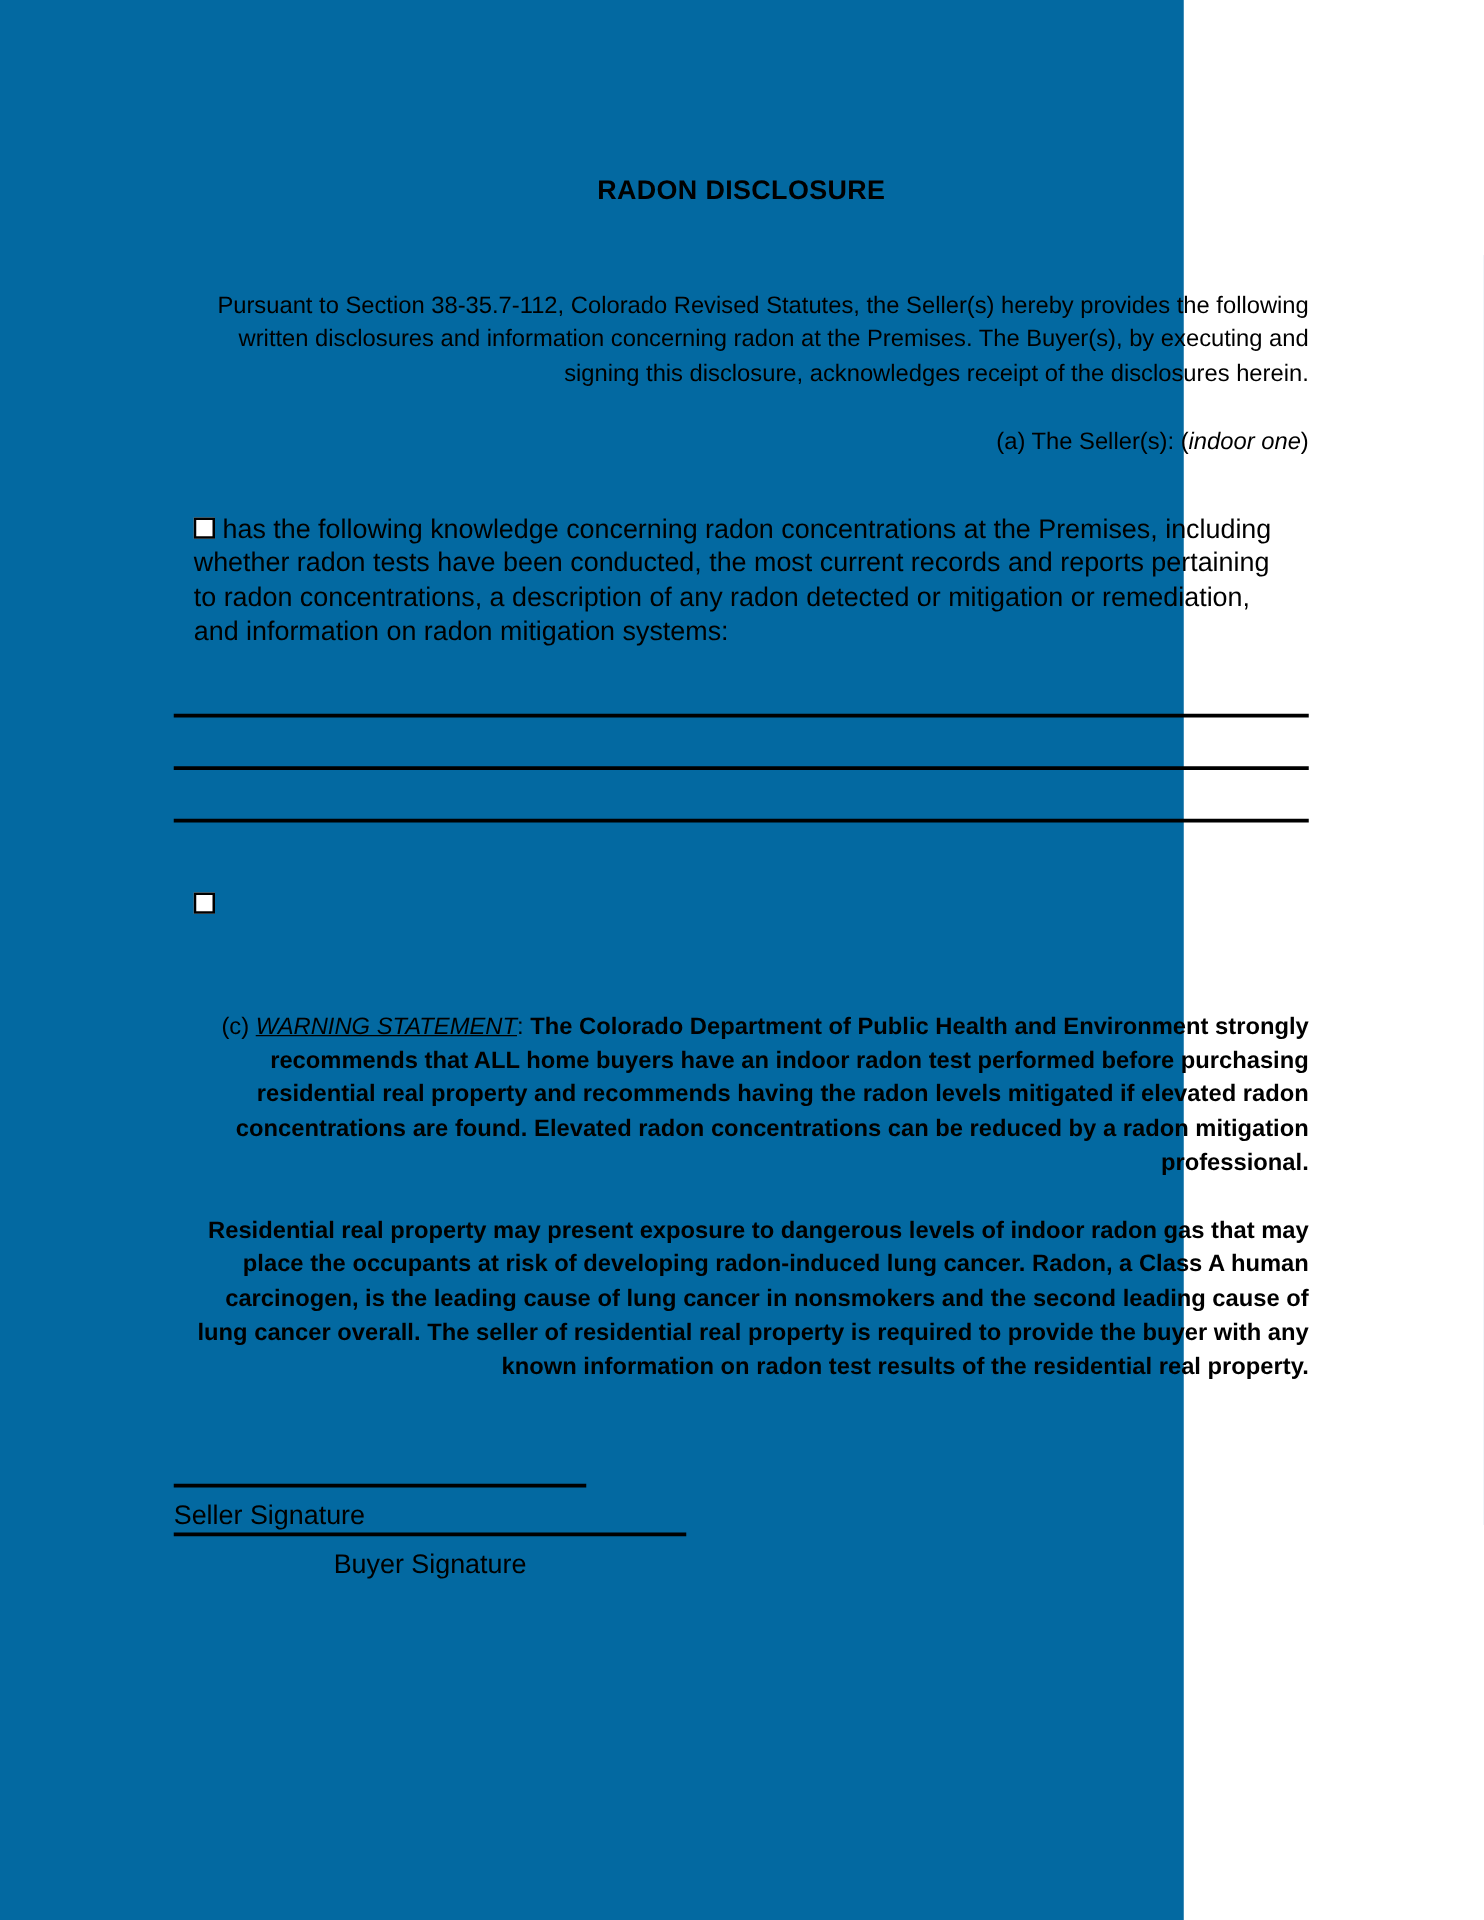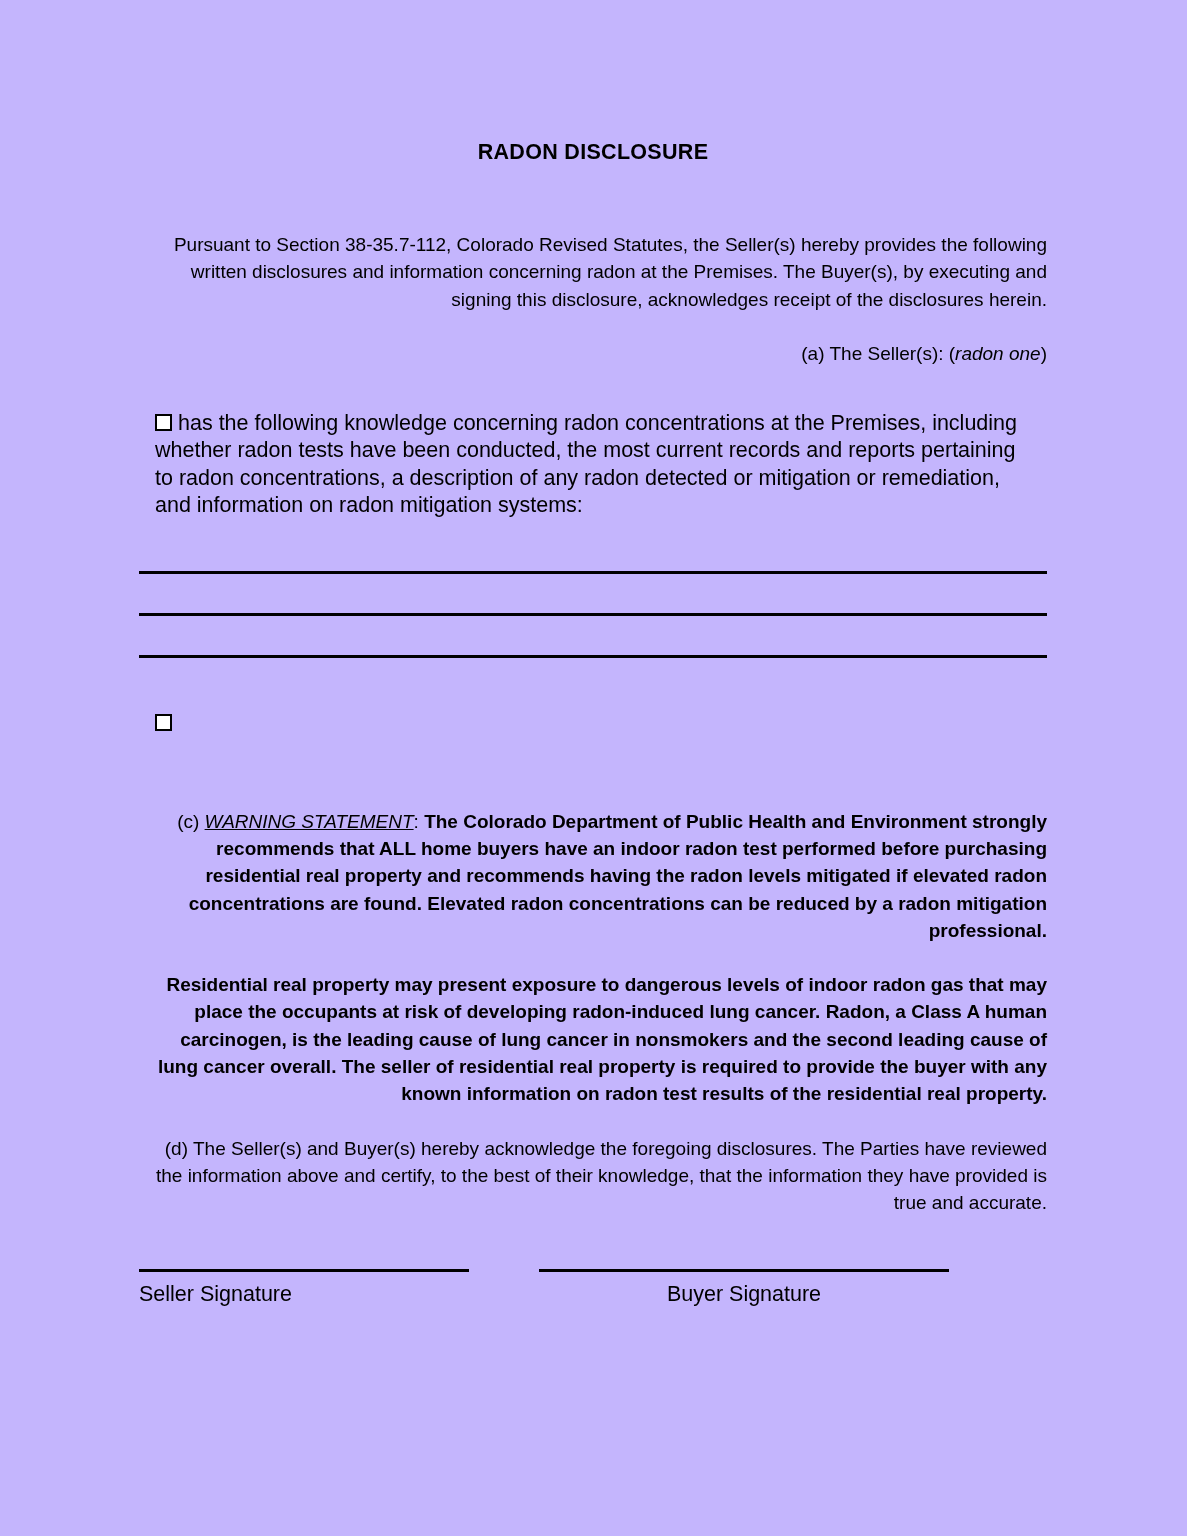--- a/index.html
+++ b/index.html
@@ -10,23 +10,23 @@
   }
   body {
     width: 1187px;
     height: 1536px;
     font-family: "Liberation Sans", sans-serif;
     color: #000000;
     -webkit-font-smoothing: none;
   }
   .page {
     position: relative;
-    width: 1187px;
+    width: 947px;
     height: 1536px;
-    background: #c4b5fd;
+    background: #0369a1;
     box-sizing: border-box;
   }
   .content {
     position: absolute;
     left: 139px;
     top: 139px;
     width: 908px;
   }
   .doc-title {
     text-align: center;
@@ -86,21 +86,21 @@
     width: 908px;
     height: 0;
     border-top: 3px solid #000000;
     margin: 0;
   }
   .fill-gap {
     height: 39px;
   }
   .sig-row {
     display: flex;
-    flex-direction: row;
+    flex-direction: column;
     align-items: flex-start;
   }
   .sig-block-seller {
     width: 330px;
     margin-right: 70px;
   }
   .sig-block-buyer {
     width: 410px;
     text-align: center;
   }
@@ -122,21 +122,21 @@
   <div class="content">
 
     <h1 class="doc-title">RADON DISCLOSURE</h1>
 
     <div class="spacer-title"></div>
 
     <p class="para">Pursuant to Section 38-35.7-112, Colorado Revised Statutes, the Seller(s) hereby provides the following written disclosures and information concerning radon at the Premises. The Buyer(s), by executing and signing this disclosure, acknowledges receipt of the disclosures herein.</p>
 
     <div class="spacer-para"></div>
 
-    <p class="para"><span>(a) The Seller(s): (</span><span class="ital">radon one</span><span>)</span></p>
+    <p class="para"><span>(a) The Seller(s): (</span><span class="ital">indoor one</span><span>)</span></p>
 
     <div class="spacer-para"></div>
 
     <p class="checkbox-para"><span class="checkbox"></span><span>has the following knowledge concerning radon concentrations at the Premises, including whether radon tests have been conducted, the most current records and reports pertaining to radon concentrations, a description of any radon detected or mitigation or remediation, and information on radon mitigation systems:</span></p>
 
     <div class="spacer-lines-top"></div>
 
     <div class="fill-line"></div>
     <div class="fill-gap"></div>
     <div class="fill-line"></div>
@@ -153,21 +153,20 @@
     <div class="spacer-para"></div>
 
     <p class="para"><span>(c) </span><span class="uline">WARNING STATEMENT</span><span>: </span><span class="bold">The Colorado Department of Public Health and Environment strongly recommends that ALL home buyers have an indoor radon test performed before purchasing residential real property and recommends having the radon levels mitigated if elevated radon concentrations are found. Elevated radon concentrations can be reduced by a radon mitigation professional.</span></p>
 
     <div class="spacer-para"></div>
 
     <p class="para bold">Residential real property may present exposure to dangerous levels of indoor radon gas that may place the occupants at risk of developing radon-induced lung cancer. Radon, a Class A human carcinogen, is the leading cause of lung cancer in nonsmokers and the second leading cause of lung cancer overall. The seller of residential real property is required to provide the buyer with any known information on radon test results of the residential real property.</p>
 
     <div class="spacer-para"></div>
 
-    <p class="para">(d) The Seller(s) and Buyer(s) hereby acknowledge the foregoing disclosures. The Parties have reviewed the information above and certify, to the best of their knowledge, that the information they have provided is true and accurate.</p>
 
     <div class="spacer-sig"></div>
 
     <div class="sig-row">
       <div class="sig-block-seller">
         <div class="sig-line"></div>
         <div class="sig-label">Seller Signature</div>
       </div>
       <div class="sig-block-buyer">
         <div class="sig-line"></div>

